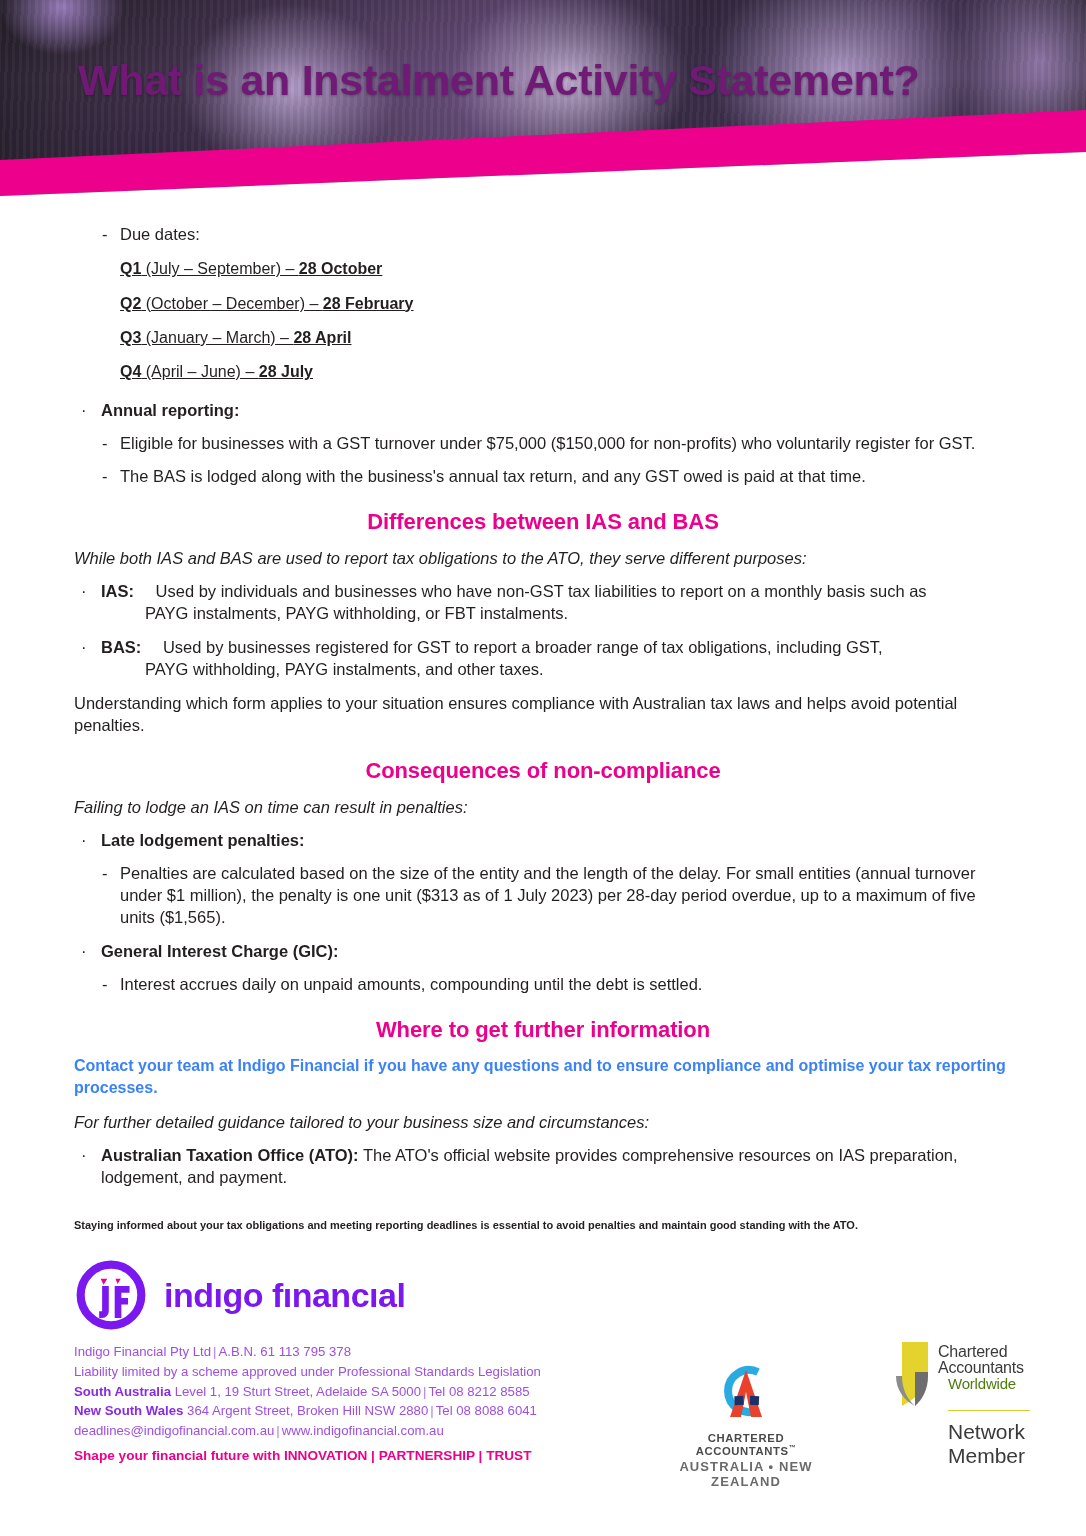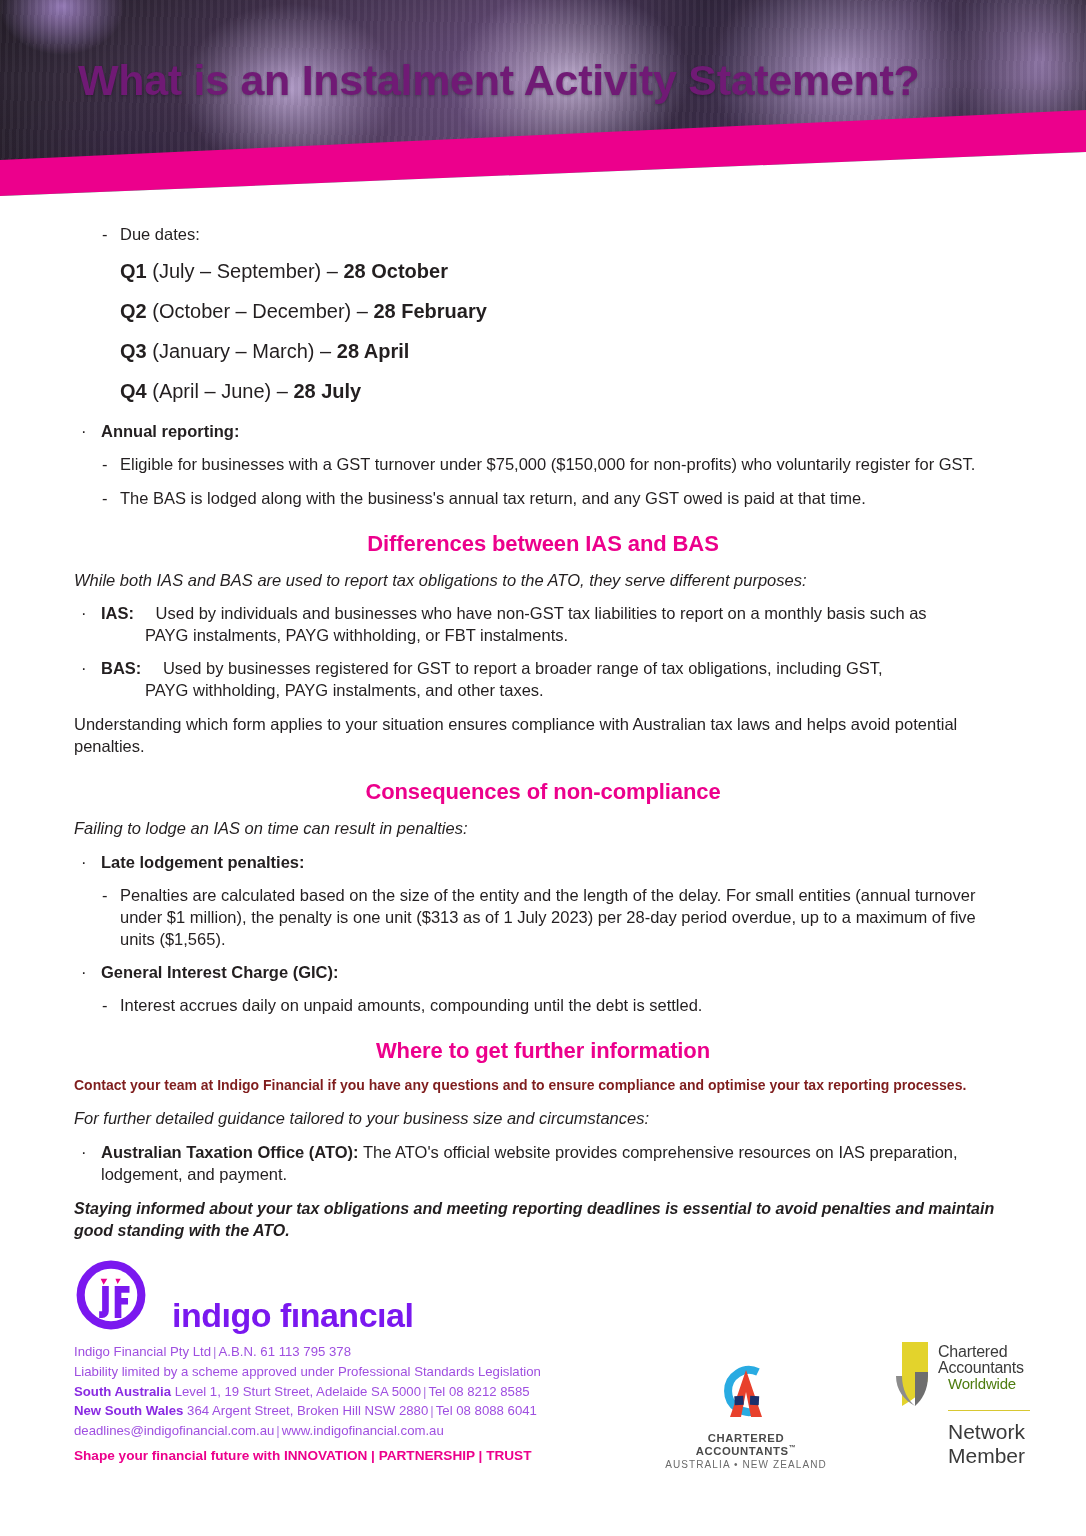--- a/index.html
+++ b/index.html
@@ -109,23 +109,24 @@
   }
   .b2 > .mk {
     position: absolute; left: 28px; top: 0;
     font-size: 16.5px; line-height: 1.34;
     color: #231f20;
   }
 
   
   .qline {
     padding-left: 46px;
-    font-size: 20px;
+    font-size: 16px;
     line-height: 1.34;
     margin-top: 13px;
+    text-decoration: underline;
   }
   .b1.hang-lbl { padding-left: 27px; }
   .b1.hang-lbl .body { display: inline; padding-left: 17px; }
   .b1.hang-lbl .cont { display: block; padding-left: 44px; }
 
   .para {
     font-size: 16.5px;
     line-height: 1.34;
     margin-top: 12px;
   }
@@ -135,43 +136,42 @@
   h2.sec {
     color: #ec008c;
     font-size: 22px;
     font-weight: bold;
     margin-top: 22px;
     letter-spacing: -0.1px;
     text-align: center;
   }
 
   .pink-para {
-    color: #7f1d1d;
-    font-weight: bold;
-    font-size: 14px;
+    color: #3b82f6;
+    font-weight: bold;
+    font-size: 16px;
     line-height: 1.38;
     margin-top: 12px;
   }
 
   .closing {
-    font-style: italic;
-    font-weight: bold;
-    font-size: 16px;
+    font-weight: bold;
+    font-size: 11px;
     line-height: 1.38;
-    margin-top: 13px;
+    margin-top: 30px;
   }
 
   
   .logo-block {
     position: absolute;
     left: 74px;
     top: 1258px;
     display: flex;
-    align-items: flex-end;
-    gap: 24px;
+    align-items: center;
+    gap: 16px;
   }
   .logo-mark { width: 74px; height: 74px; display:block; }
   .logo-word {
     font-size: 34px;
     font-weight: bold;
     color: #7a18ef;
     letter-spacing: -0.5px;
     line-height: 1;
   }
 
@@ -205,24 +205,25 @@
     text-align: center;
   }
   .ca-anz .t1 {
     font-size: 11.3px;
     font-weight: bold;
     letter-spacing: 0.6px;
     color: #4a4a4a;
     margin-top: 4px;
   }
   .ca-anz .t2 {
-    font-size: 10px;
+    font-size: 13px;
     letter-spacing: 1.1px;
     color: #6a6a6a;
     margin-top: 2px;
+    font-weight: bold;
   }
   .ca-anz .tm { font-size: 7px; vertical-align: super; }
 
   .ca-ww {
     position: absolute;
     left: 896px;
     top: 1338px;
     width: 150px;
   }
   .ca-ww .wordmark {

